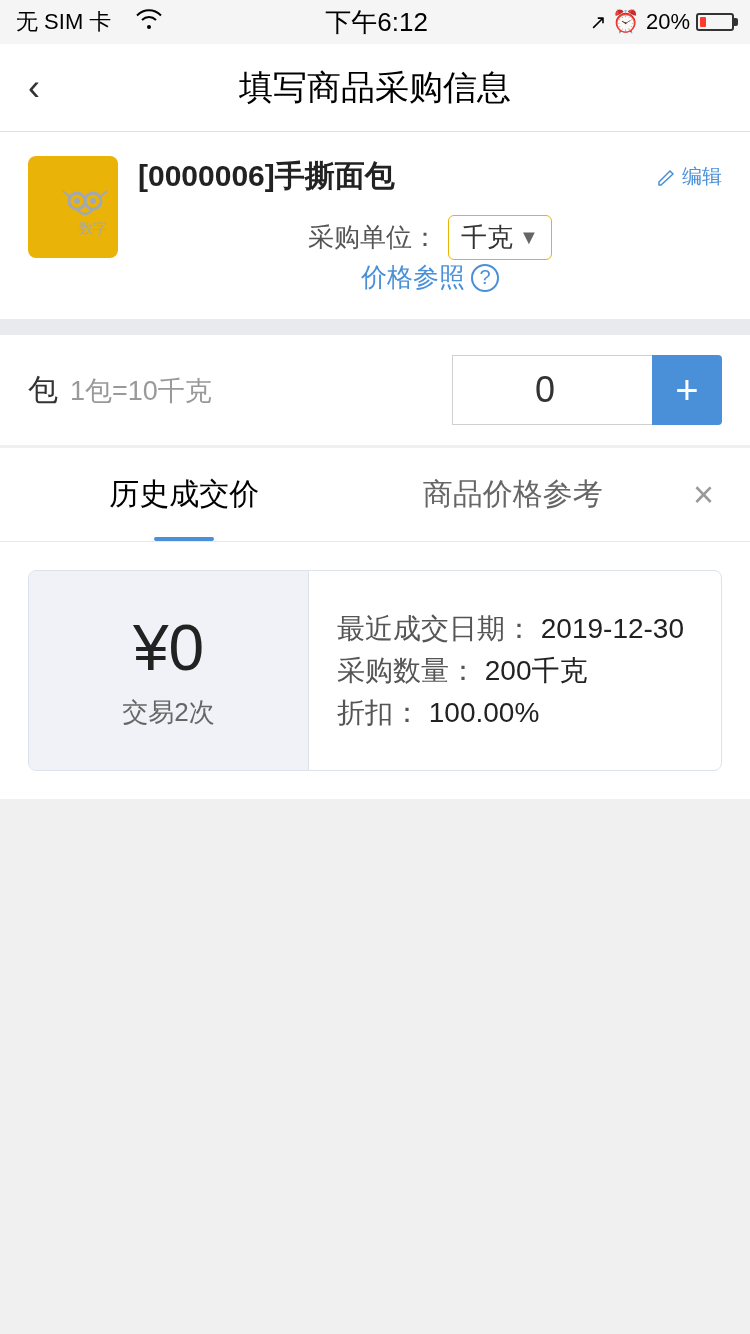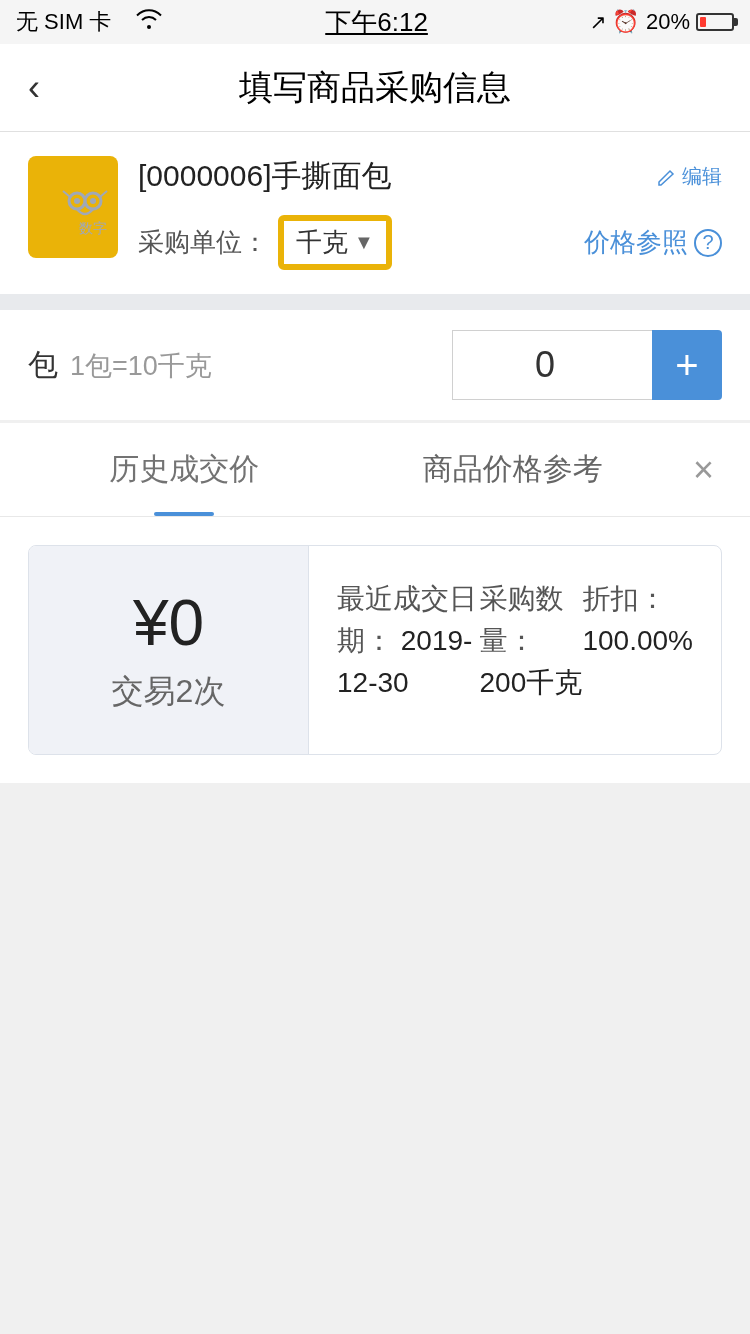--- a/index.html
+++ b/index.html
@@ -27,21 +27,20 @@
       display: flex;
       align-items: center;
       gap: 24px;
       font-size: 22px;
       color: #000;
     }
     .status-center {
       font-size: 26px;
       font-weight: 500;
       color: #000;
-      text-decoration: underline;
     }
     .status-right {
       display: flex;
       align-items: center;
       gap: 6px;
       font-size: 22px;
       color: #000;
     }
     .battery-icon {
       display: inline-flex;
@@ -126,44 +125,45 @@
     }
     .product-name-row {
       display: flex;
       align-items: center;
       justify-content: space-between;
       margin-bottom: 18px;
     }
     .product-name {
       font-size: 30px;
       color: #222;
-      font-weight: 400;
+      font-weight: 700;
     }
     .edit-btn {
       display: flex;
       align-items: center;
       gap: 4px;
       color: #4a90d9;
       font-size: 20px;
       cursor: pointer;
     }
     .unit-row {
       display: flex;
       align-items: center;
       justify-content: space-between;
+      flex-direction: column;
     }
     .unit-label {
       font-size: 26px;
       color: #555;
       margin-right: 10px;
     }
     .unit-select {
       display: flex;
       align-items: center;
-      border: 6px solid #eab308;
+      border: 1px solid #eab308;
       border-radius: 6px;
       padding: 4px 12px;
       font-size: 26px;
       color: #333;
       cursor: pointer;
     }
     .unit-select-arrow {
       margin-left: 6px;
       font-size: 20px;
       color: #666;
@@ -261,21 +261,21 @@
     .tab-item {
       flex: 1;
       text-align: center;
       padding: 26px 0;
       font-size: 30px;
       color: #666;
       position: relative;
       cursor: pointer;
     }
     .tab-item.active {
-      color: #737373;
+      color: #000000;
       font-weight: 500;
     }
     .tab-item.active::after {
       content: '';
       position: absolute;
       bottom: 0;
       left: 50%;
       transform: translateX(-50%);
       width: 60px;
       height: 4px;
@@ -310,28 +310,28 @@
       padding: 40px 20px;
       border-right: 1px solid #dde2ea;
     }
     .price-amount {
       font-size: 64px;
       color: #222;
       font-weight: 400;
       margin-bottom: 10px;
     }
     .price-trades {
-      font-size: 32px;
+      font-size: 26px;
       color: #666;
     }
     .price-card-right {
       flex: 1;
       padding: 32px 28px;
       display: flex;
-      flex-direction: row;
+      flex-direction: column;
       justify-content: center;
     }
     .price-detail-row {
       font-size: 28px;
       color: #333;
       line-height: 1.5;
     }
     .price-detail-label {
       color: #555;
     }

